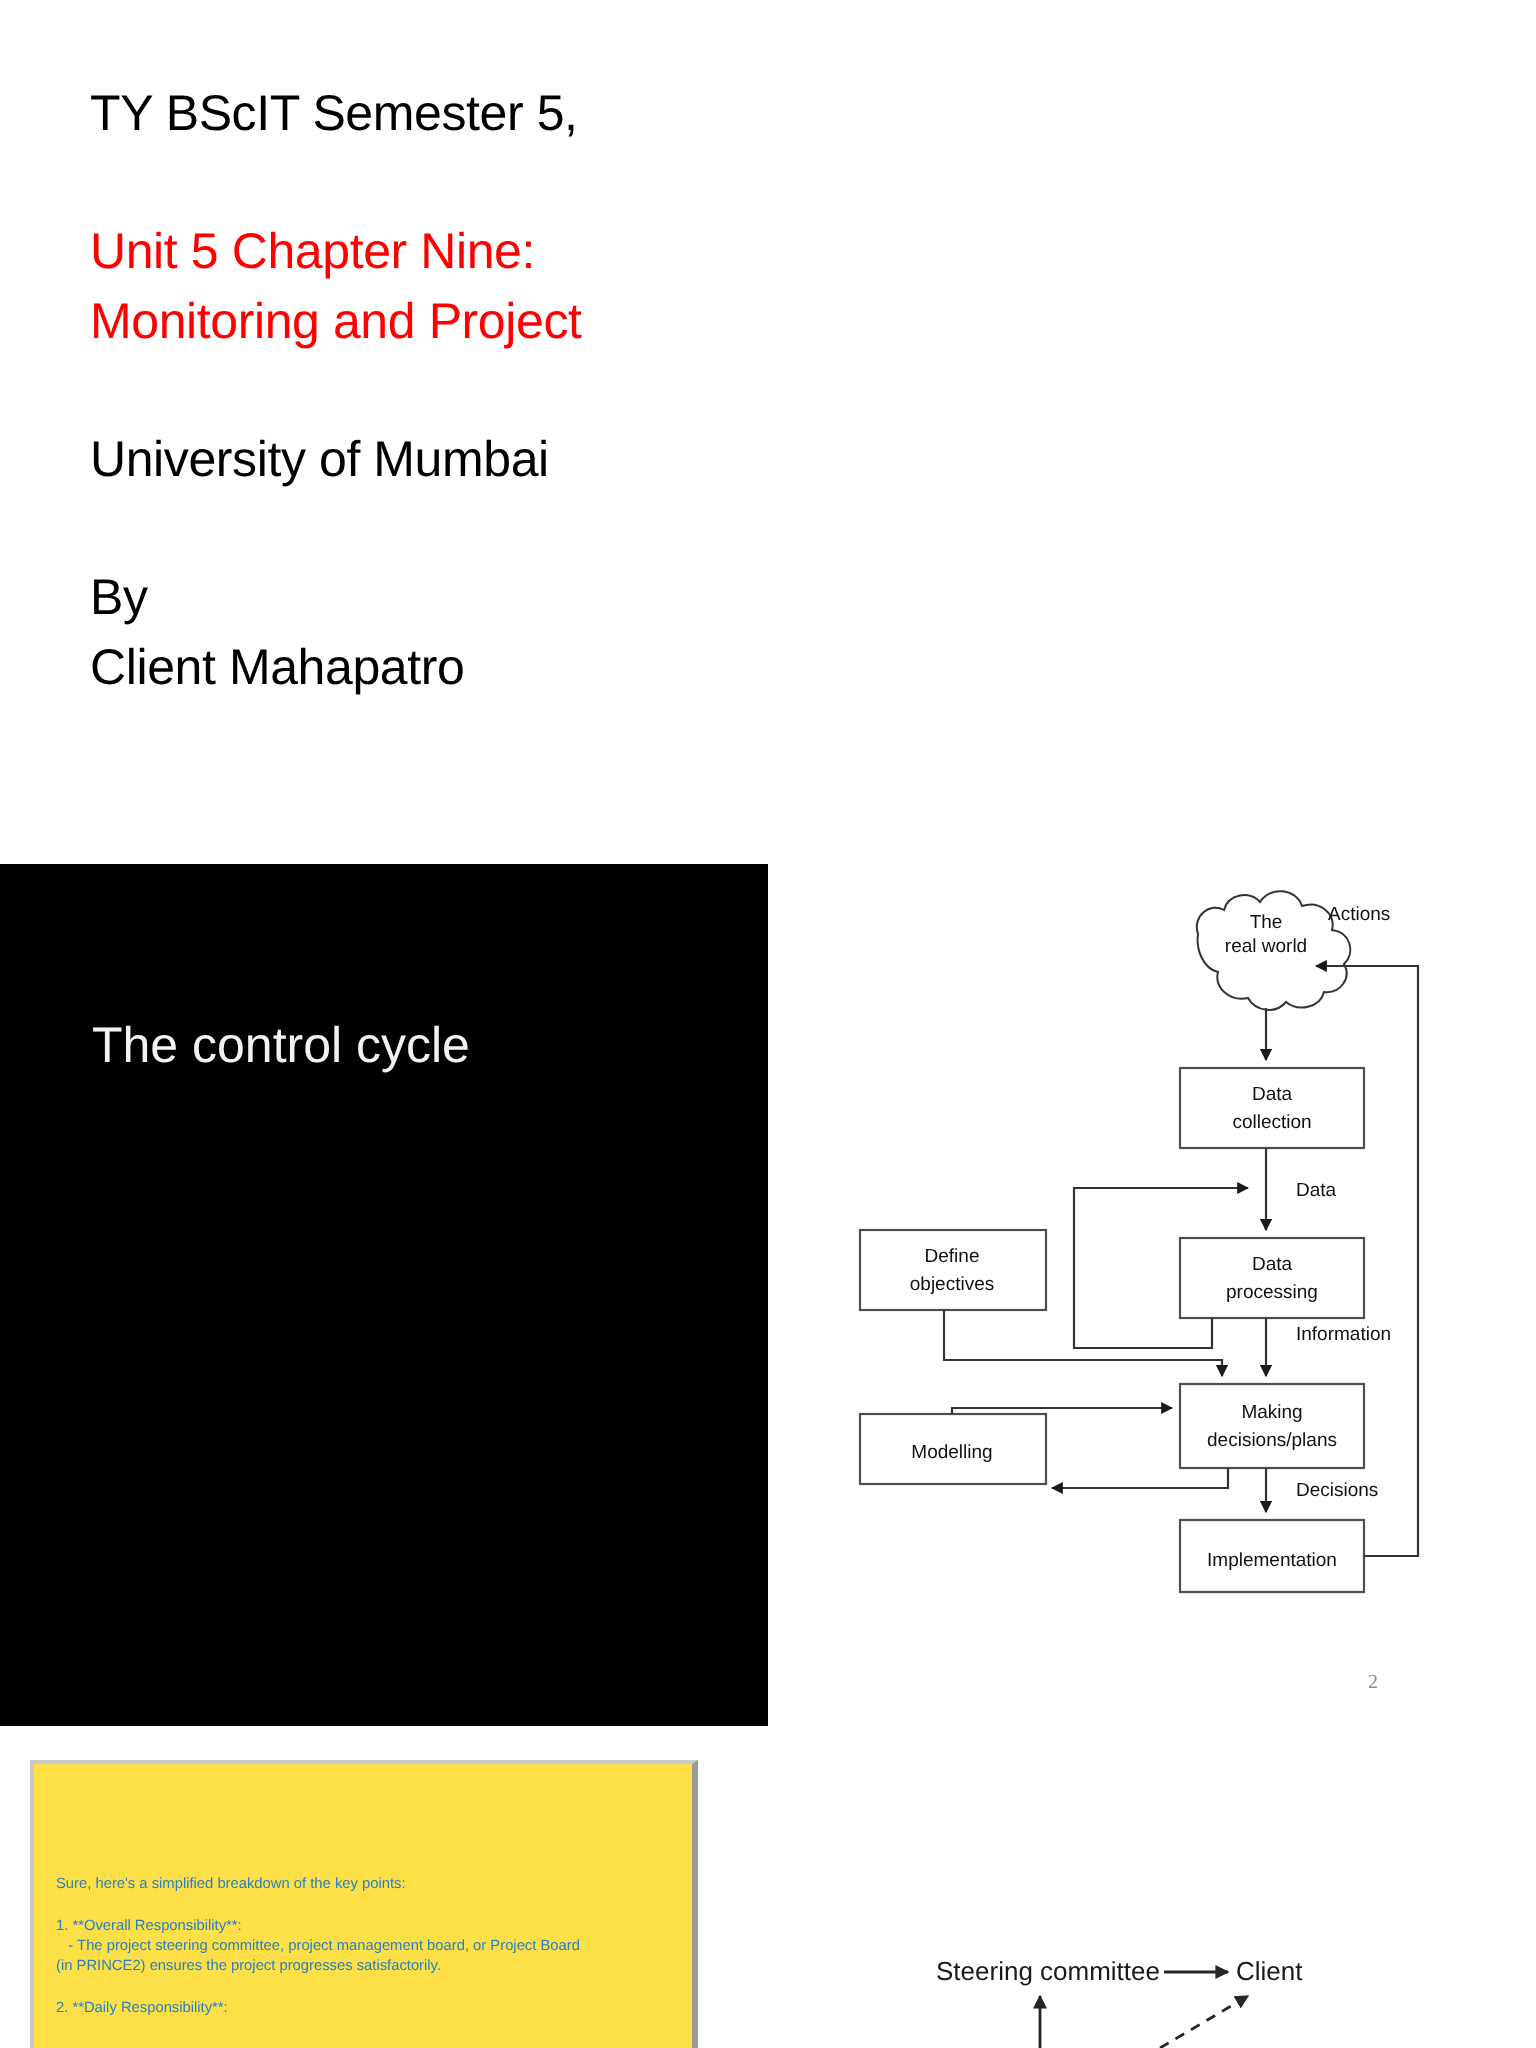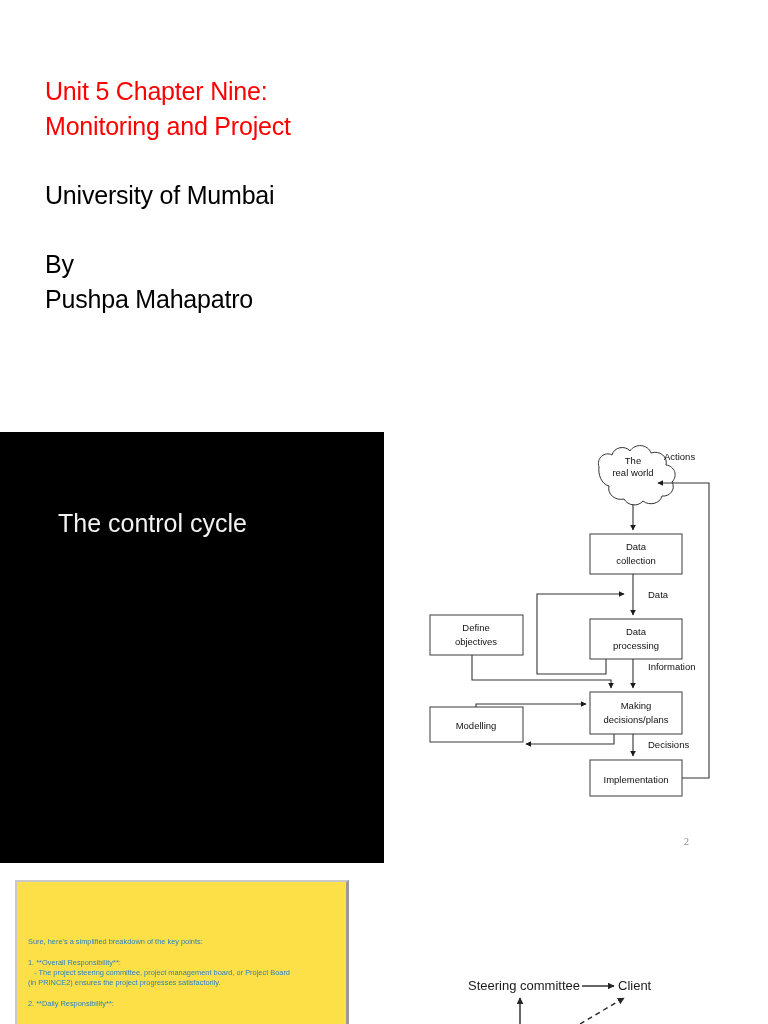--- a/index.html
+++ b/index.html
@@ -47,21 +47,20 @@
     background: #000000;
   }
   #black-panel-title {
     position: absolute;
     left: 46px;
     top: 76px;
     font-size: 25px;
     color: #f2f2f2;
     line-height: 30px;
     white-space: pre;
-    margin-left: 12px;
   }
 
   
   #grey-panel {
     position: absolute;
     left: 15px;
     top: 880px;
     width: 334px;
     height: 144px;
     background: #fde047;
@@ -109,28 +108,29 @@
     top: 968px;
     width: 300px;
     height: 56px;
     overflow: hidden;
   }
 </style>
 </head>
 <body>
 
 <div id="title-block">
+  <div class="title-line">TY BScIT Semester 5,</div>
   <div class="title-gap"></div>
   <div class="title-line red">Unit 5 Chapter Nine:</div>
   <div class="title-line red">Monitoring and Project</div>
   <div class="title-gap"></div>
   <div class="title-line">University of Mumbai</div>
   <div class="title-gap"></div>
   <div class="title-line">By</div>
-  <div class="title-line">Pushpa Mahapatro</div>
+  <div class="title-line">Client Mahapatro</div>
 </div>
 
 <div id="black-panel">
   <div id="black-panel-title">The control cycle</div>
 </div>
 
 <div id="grey-panel">
   <div id="grey-panel-text">Sure, here's a simplified breakdown of the key points:
 
 1. **Overall Responsibility**:

